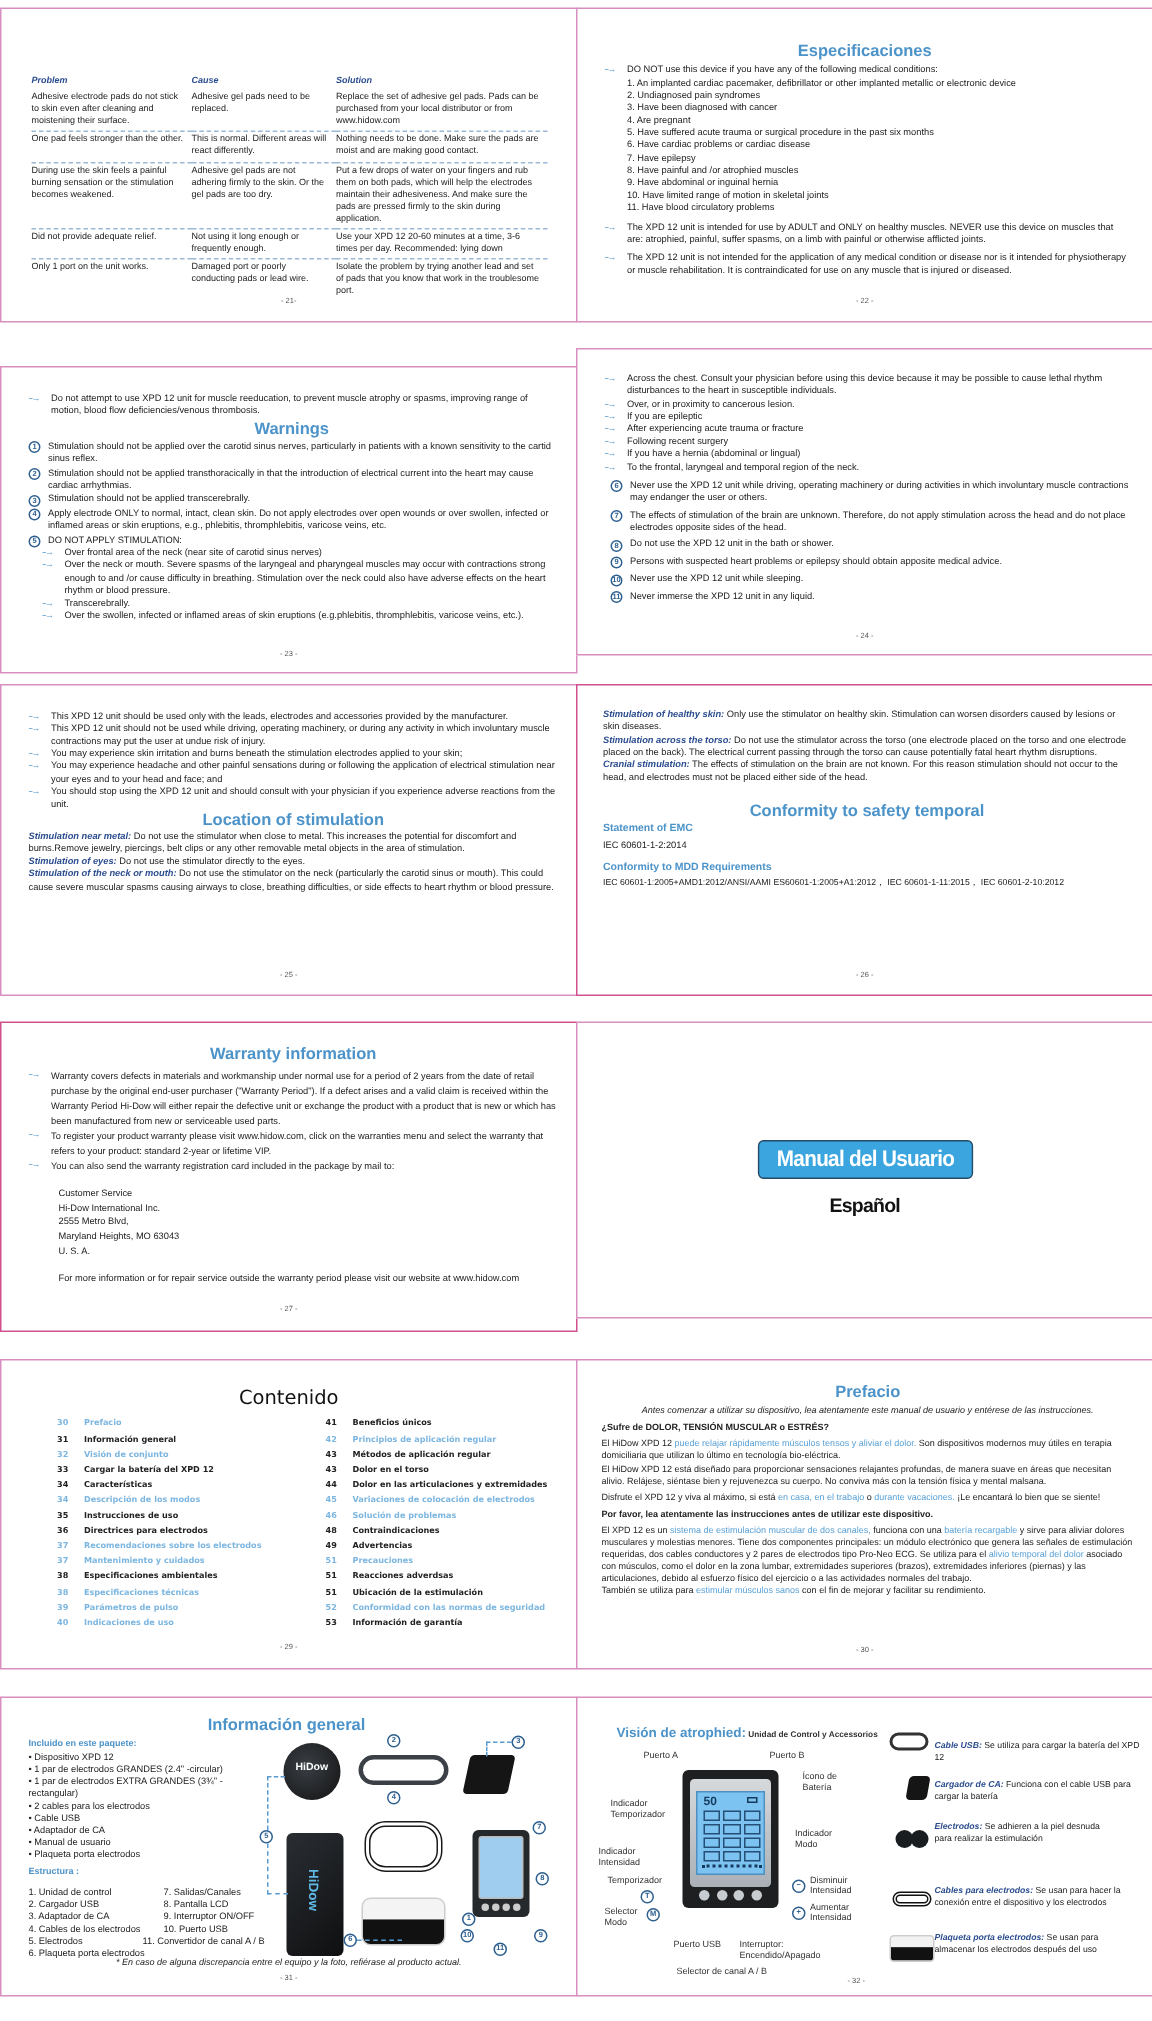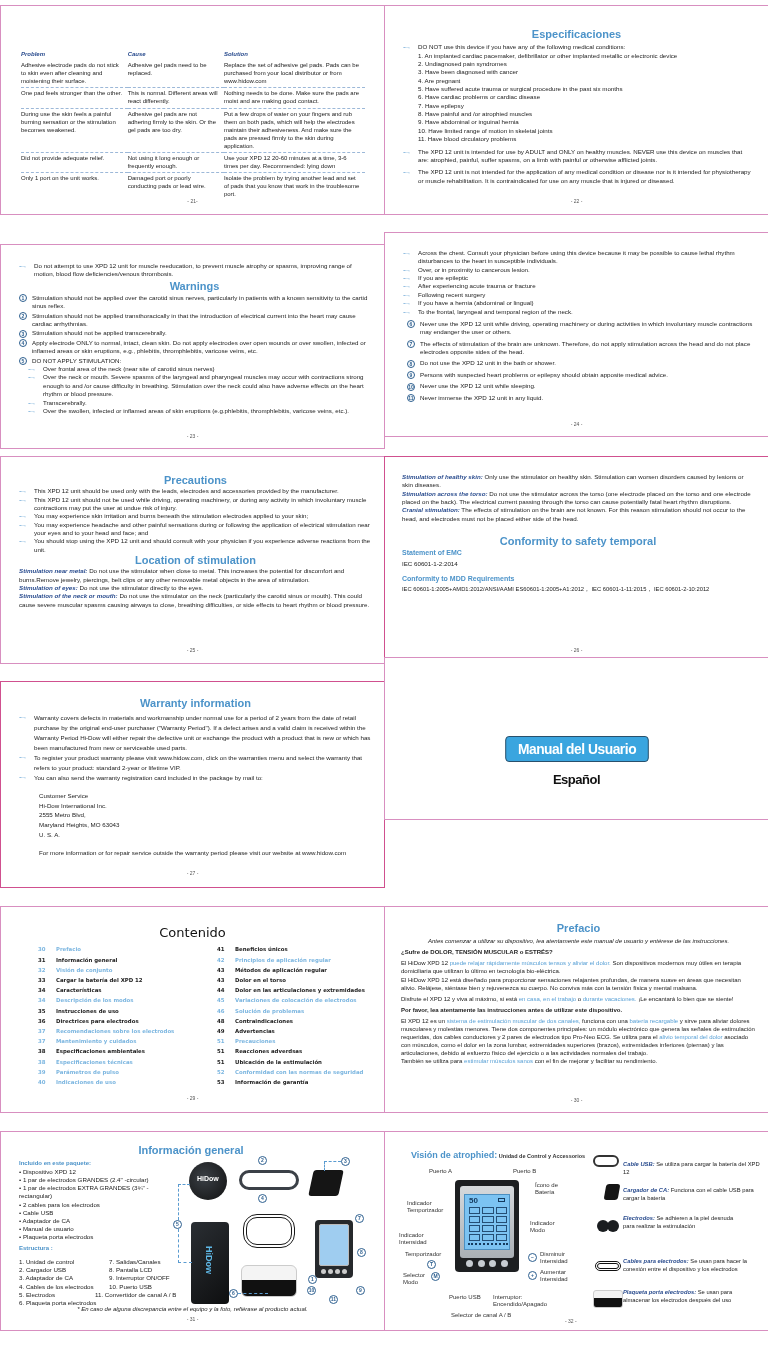--- a/index.html
+++ b/index.html
@@ -216,21 +216,20 @@
           <span class="circ">11</span>
           <span>Never immerse the XPD 12 unit in any liquid.</span>
         </div>
     </div>
   </div>
   <div class="pnum" style="top:188px">- 24 -</div>
 </section>
 
 <section class="page" style="left:0;top:456px;height:208px">
   <div style="padding:17px 12px 0 18px">
-    <div class="h2">Precautions</div>
     <div class="row">
         <span class="arrow">--→</span>
         <span>This XPD 12 unit should be used only with the leads, electrodes and accessories provided by the manufacturer.</span>
       </div>
     <div class="row">
         <span class="arrow">--→</span>
         <span>This XPD 12 unit should not be used while driving, operating machinery, or during any activity in which involuntary muscle contractions may put the user at undue risk of injury.</span>
       </div>
     <div class="row">
         <span class="arrow">--→</span>
@@ -286,21 +285,21 @@
       <div>Hi-Dow International Inc.</div>
       <div>2555 Metro Blvd,</div>
       <div>Maryland Heights, MO 63043</div>
       <div>U. S. A.</div>
     </div>
     <div style="padding-left:20px;margin-top:8px">For more information or for repair service outside the warranty period please visit our website at www.hidow.com</div>
   </div>
   <div class="pnum" style="top:188px">- 27 -</div>
 </section>
 
-<section class="page" style="left:384px;top:657px;height:163px">
+<section class="page" style="left:384px;top:681px;height:198px">
   <div class="cover-btn">Manual del Usuario</div>
   <div class="cover-sub">Español</div>
 </section>
 
 <section class="page" style="left:0;top:906px;height:207px">
   <div style="position:absolute;left:0;right:0;top:17px;text-align:center;font-family:'DejaVu Sans',sans-serif;font-size:13px;color:#111">Contenido</div>
   <div class="toc" style="left:37px" id="tocL">
       <div class="it">
         <span class="n l">30</span>
         <span class="l">Prefacio</span>

